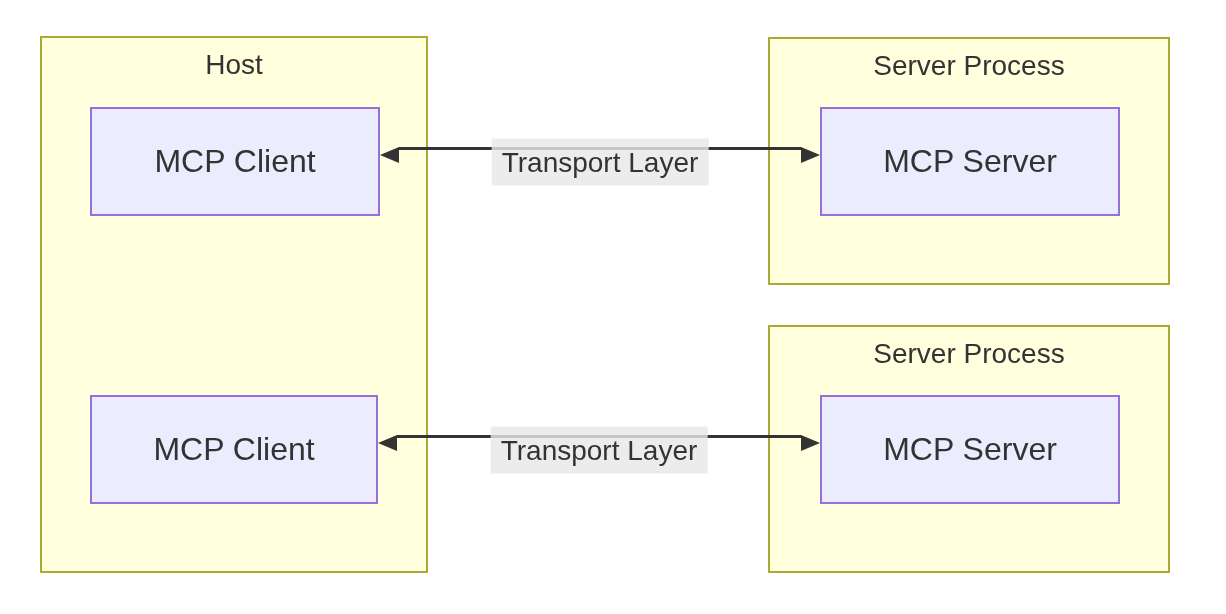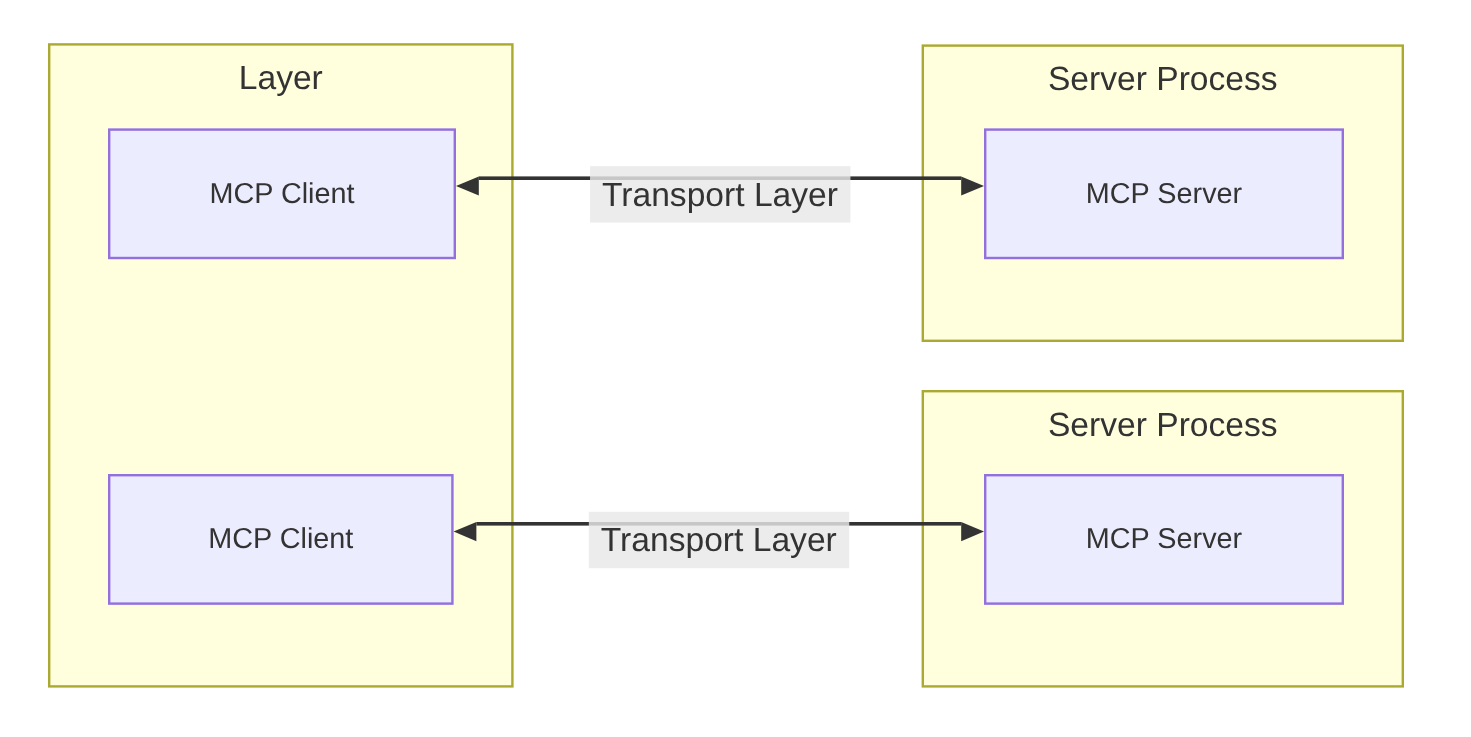--- a/index.html
+++ b/index.html
@@ -40,21 +40,21 @@
 
   
   .node {
     position: absolute;
     background: #ececff;
     border: 2px solid #9370db;
     box-sizing: border-box;
     display: flex;
     align-items: center;
     justify-content: center;
-    font-size: 24px;
+    font-size: 32px;
     color: #333333;
     white-space: nowrap;
   }
   #client-1 { left: 90px;  top: 107px; width: 290px; height: 109px; }
   #client-2 { left: 90px;  top: 395px; width: 288px; height: 109px; }
   #server-1 { left: 820px; top: 107px; width: 300px; height: 109px; }
   #server-2 { left: 820px; top: 395px; width: 300px; height: 109px; }
 
   
   .edge {
@@ -91,21 +91,21 @@
     color: #333333;
     white-space: nowrap;
   }
 </style>
 </head>
 <body>
 
 <div class="diagram">
 
   <div class="cluster" id="host">
-    <div class="cluster-title">Layer</div>
+    <div class="cluster-title">Host</div>
   </div>
 
   <div class="cluster" id="server-proc-1">
     <div class="cluster-title">Server Process</div>
   </div>
   <div class="cluster" id="server-proc-2">
     <div class="cluster-title">Server Process</div>
   </div>
 
   <div class="node" id="client-1">MCP Client</div>

